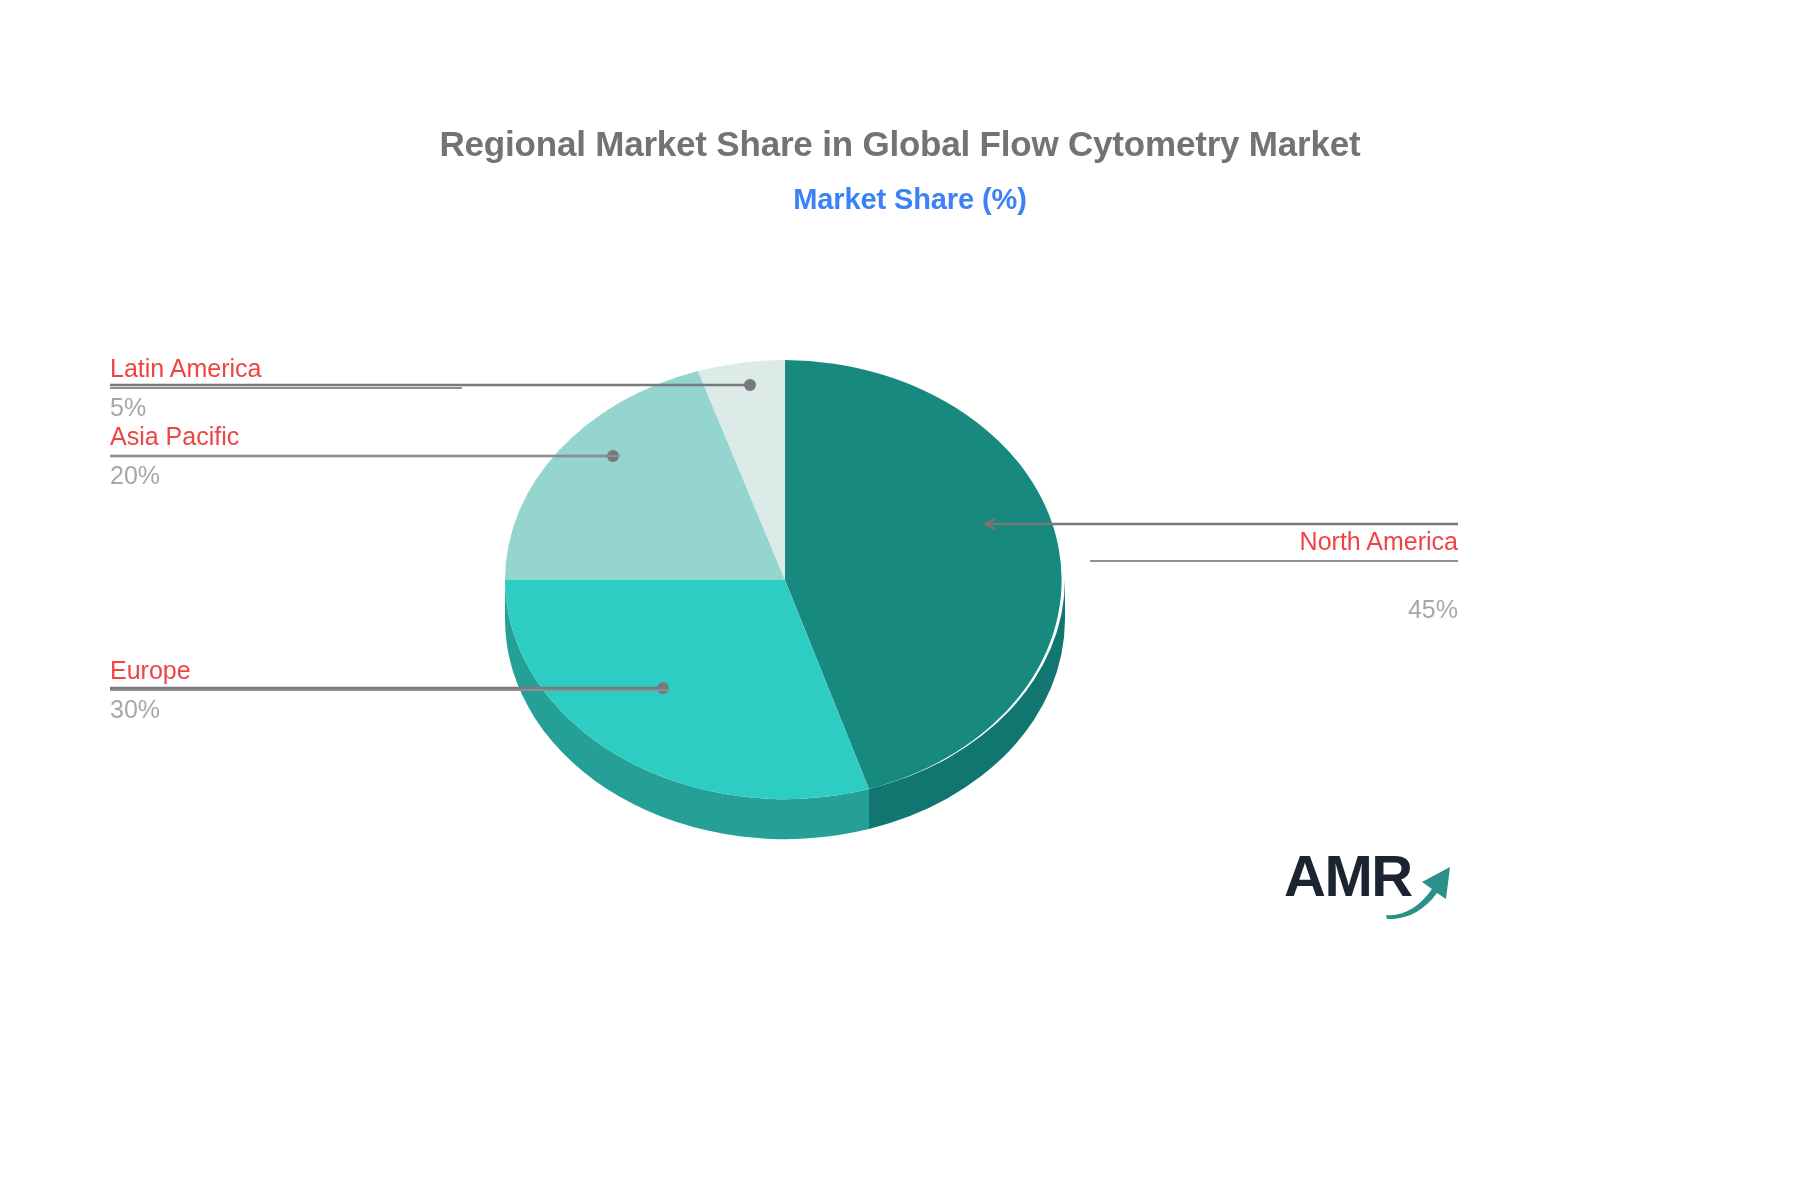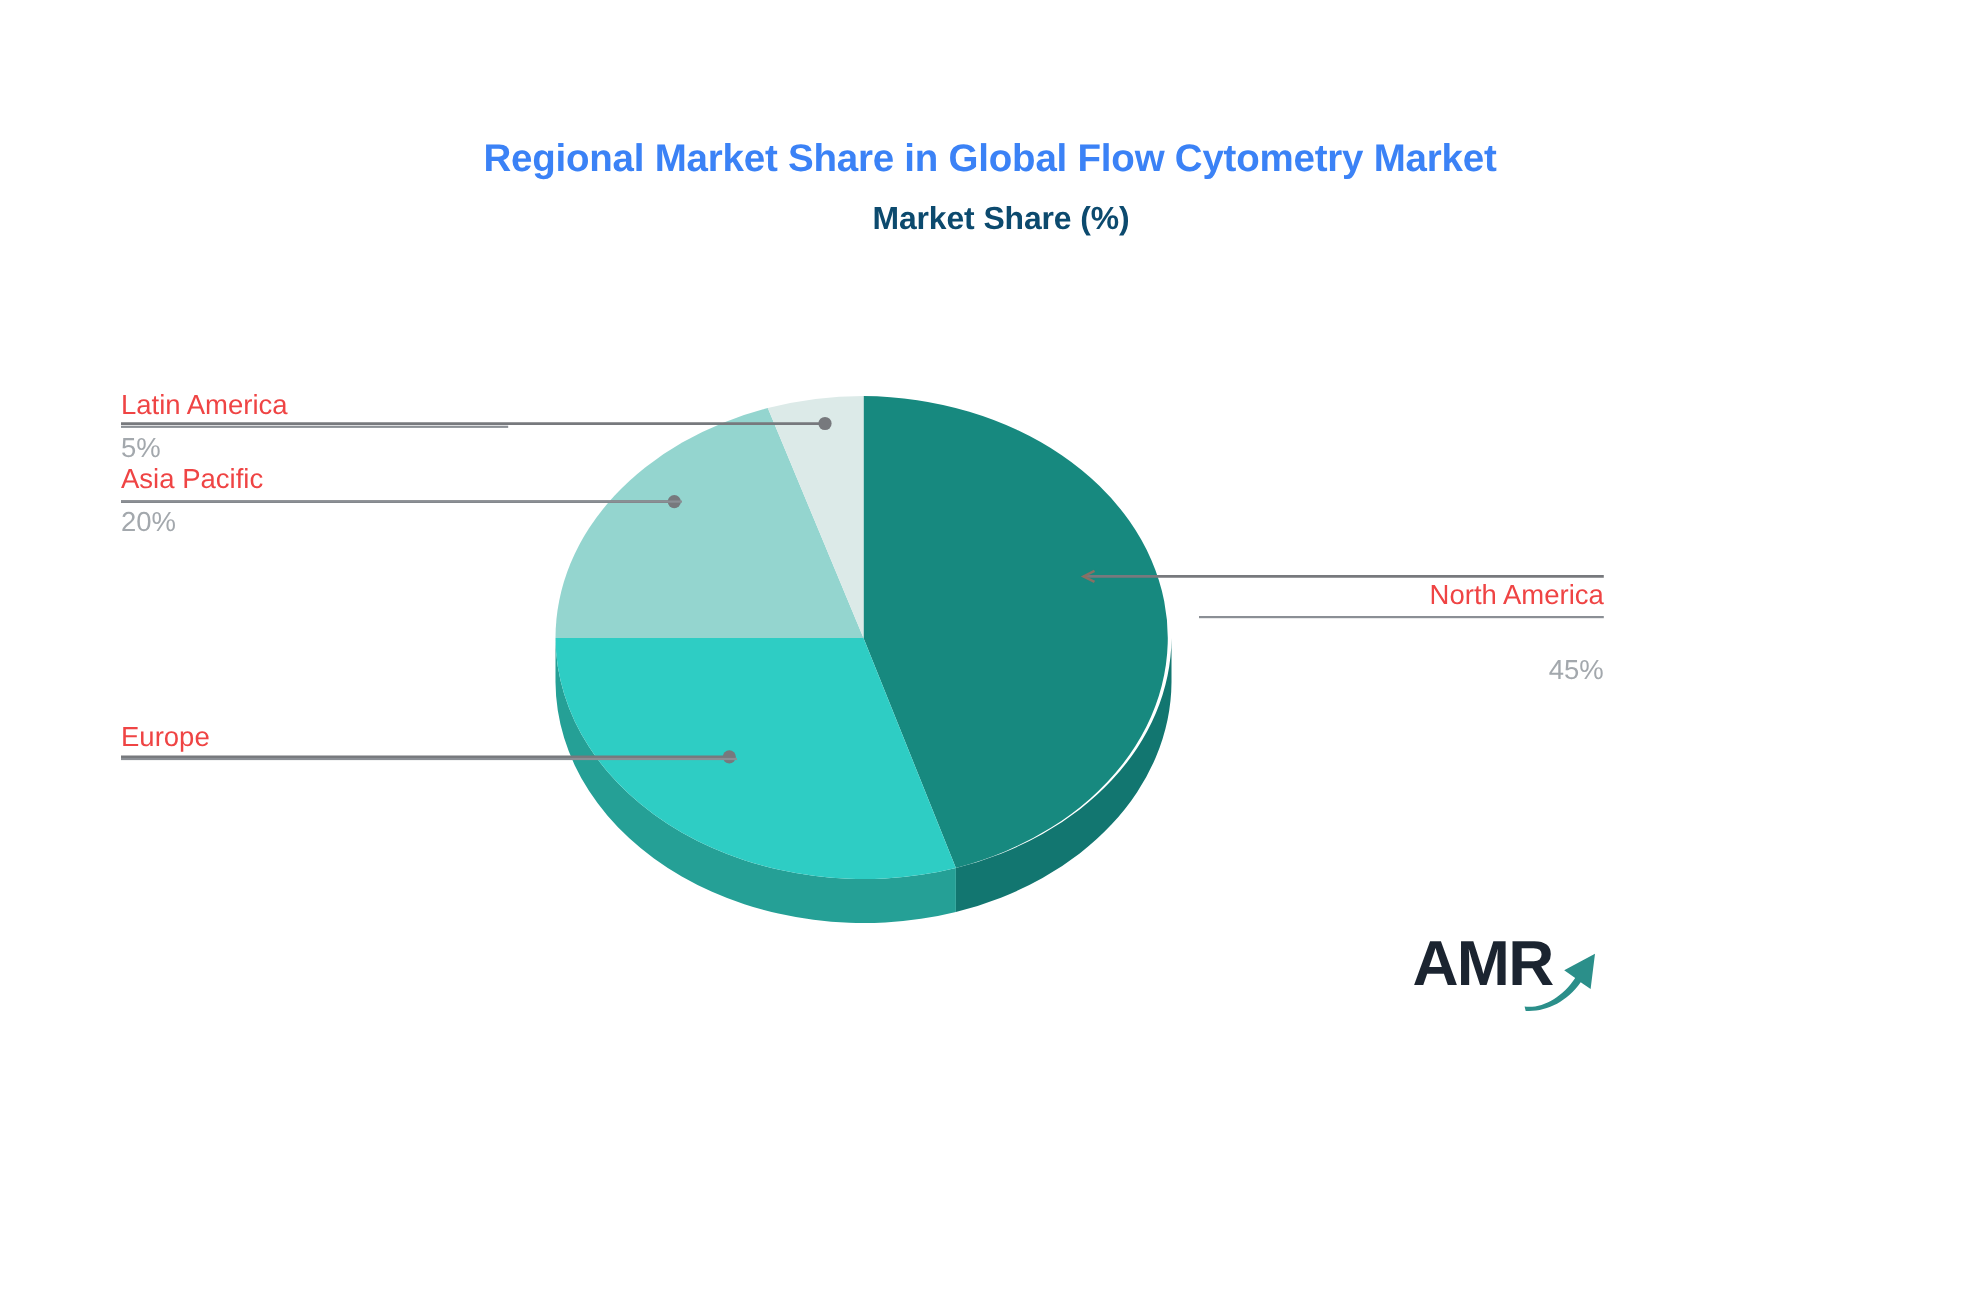--- a/index.html
+++ b/index.html
@@ -25,29 +25,29 @@
   #title-block {
     position: absolute;
     top: 126px;
     left: 0;
     width: 1800px;
     text-align: center;
   }
   #chart-title {
     font-size: 35px;
     font-weight: bold;
-    color: #3b82f6;
+    color: #737373;
     letter-spacing: -0.2px;
     line-height: 1.05;
   }
   #chart-subtitle {
     margin-top: 20px;
     font-size: 29px;
     font-weight: bold;
-    color: #0c4a6e;
+    color: #3b82f6;
     letter-spacing: -0.1px;
     padding-left: 20px;
   }
 
   
   #pie-wrap {
     position: absolute;
     left: 0;
     top: 0;
     width: 1800px;
@@ -180,20 +180,21 @@
 
   <div class="callout left" id="callout-asia-pacific">
     <div class="cl-name">Asia Pacific</div>
     <div class="cl-rule"></div>
     <div class="cl-value">20%</div>
   </div>
 
   <div class="callout left" id="callout-europe">
     <div class="cl-name">Europe</div>
     <div class="cl-rule"></div>
+    <div class="cl-value">30%</div>
   </div>
 
   <div class="callout right" id="callout-north-america">
     <div class="cl-name">North America</div>
     <div class="cl-rule"></div>
     <div class="cl-value">45%</div>
   </div>
 
   <div id="amr-logo">
     <div id="amr-text" style="color: rgb(27, 36, 48);">AMR</div>

